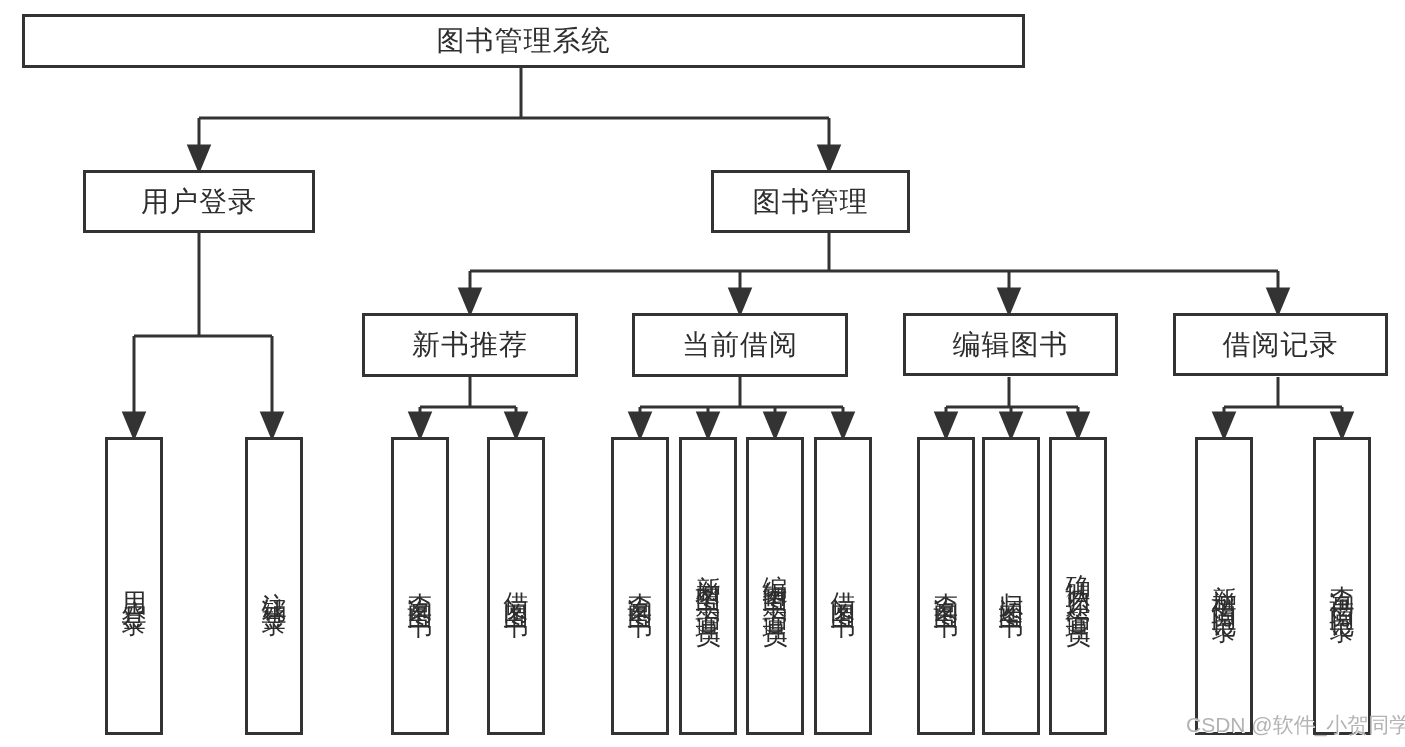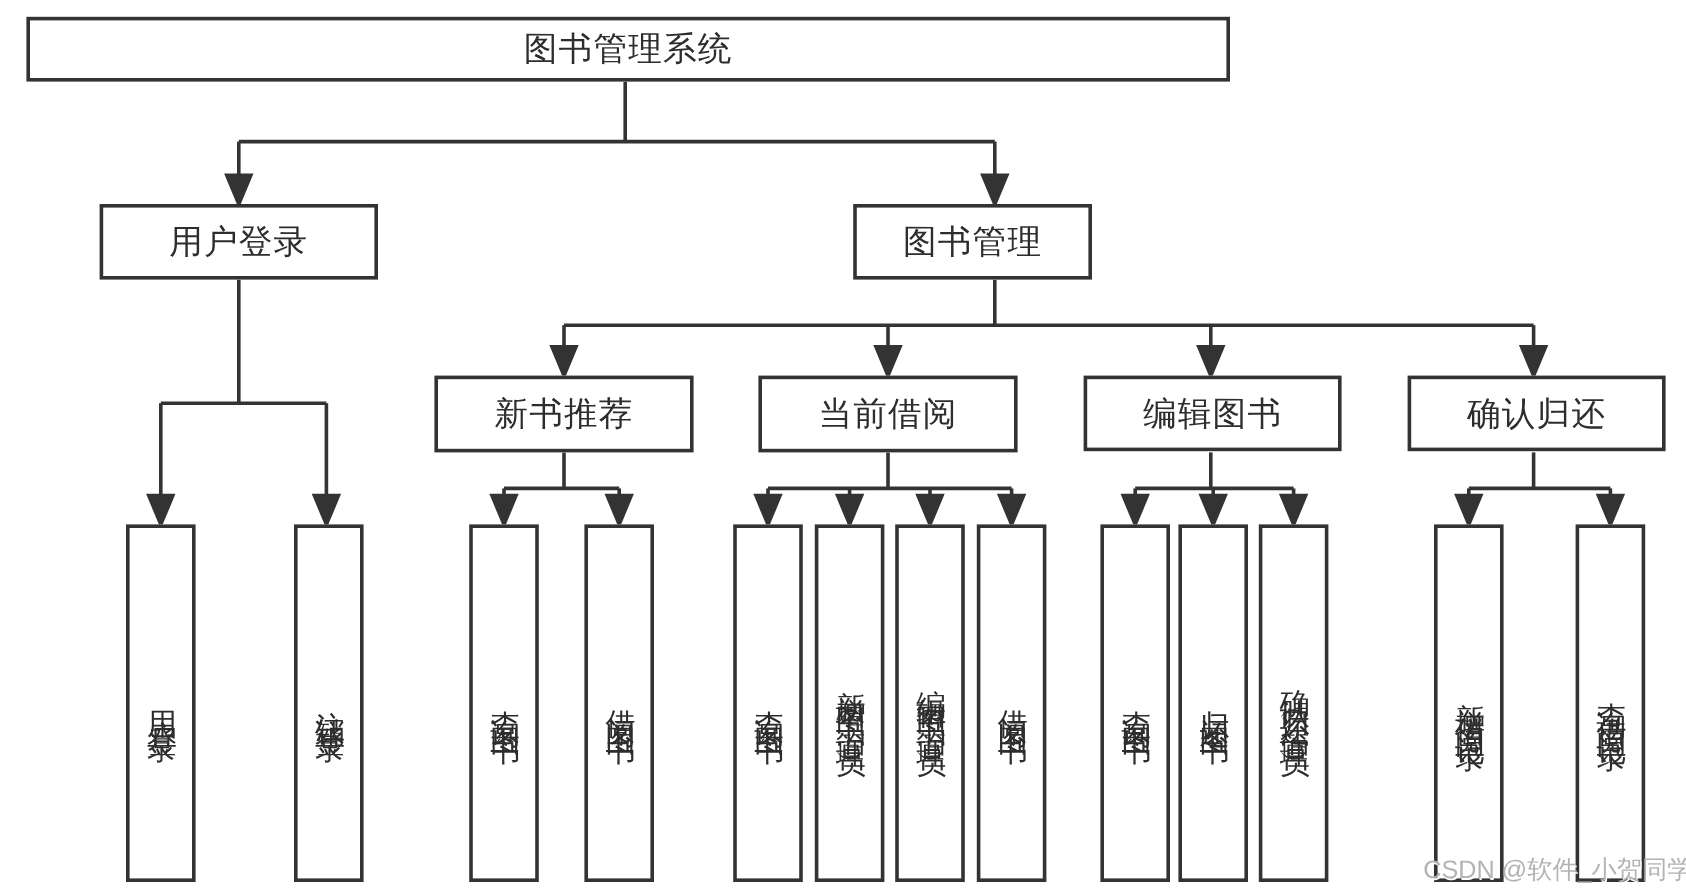--- a/index.html
+++ b/index.html
@@ -147,21 +147,21 @@
   <div class="box h-box" style="left:362px; top:313px; width:216px; height:64px;">
     <span>新书推荐</span>
   </div>
   <div class="box h-box" style="left:632px; top:313px; width:216px; height:64px;">
     <span>当前借阅</span>
   </div>
   <div class="box h-box" style="left:903px; top:313px; width:215px; height:63px;">
     <span>编辑图书</span>
   </div>
   <div class="box h-box" style="left:1173px; top:313px; width:215px; height:63px;">
-    <span>确认归还</span>
+    <span>借阅记录</span>
   </div>
 
   <div class="box v-box" style="left:105px; top:437px; width:58px; height:298px;">
     <span>用户登录</span>
   </div>
   <div class="box v-box" style="left:245px; top:437px; width:58px; height:298px;">
     <span>注销登录</span>
   </div>
   <div class="box v-box" style="left:391px; top:437px; width:58px; height:298px;">
     <span>查询图书</span>

